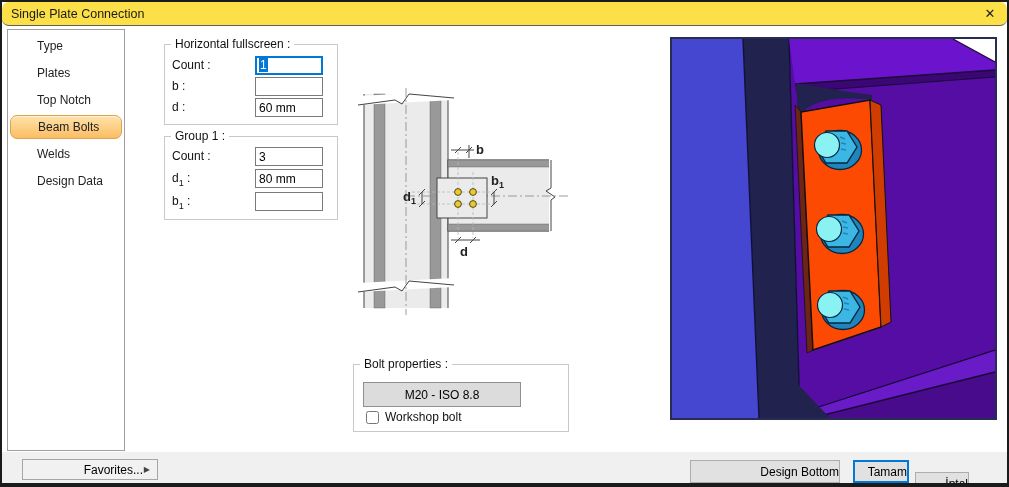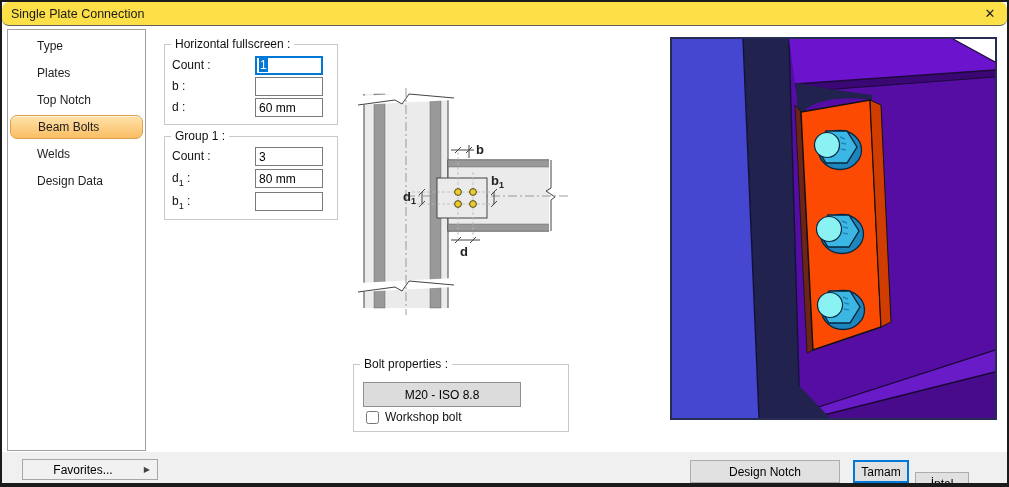--- a/index.html
+++ b/index.html
@@ -2,21 +2,21 @@
 <html><head>
 <meta charset="utf-8">
 <style>
   html,body{margin:0;padding:0;background:#d8d8d8;font-family:"Liberation Sans","DejaVu Sans",sans-serif;}
   .dialog{position:relative;width:1009px;height:487px;box-sizing:border-box;background:#fff;
           border:2px solid #1b1b1b;border-bottom-width:4px;overflow:hidden;font-size:12px;color:#1a1a1a;}
   .titlebar{position:absolute;left:0;top:0;right:0;height:23px;background:#fde047;border-bottom:1px solid #5f5f5f;border-radius:7px;}
   .title{position:absolute;left:9px;top:5px;font-size:12.5px;color:#1a1a1a;}
   .close{position:absolute;right:8px;top:3px;width:18px;height:18px;text-align:center;line-height:18px;font-size:13px;color:#222;cursor:default;}
   
-  .sidebar{position:absolute;left:5px;top:27px;width:139px;height:422px;box-sizing:border-box;border:1px solid #a0a0a0;background:#fff;padding-top:3px;}
+  .sidebar{position:absolute;left:5px;top:27px;width:118px;height:422px;box-sizing:border-box;border:1px solid #a0a0a0;background:#fff;padding-top:3px;}
   .sb-item{height:27px;line-height:27px;padding-left:29px;color:#222;cursor:default;box-sizing:border-box;}
   .sb-item.selected{background:linear-gradient(#fee3ab,#fbbd63);border:1px solid #dfa14e;border-radius:7px;
           margin:0 2px;padding-left:27px;height:24px;line-height:22px;margin-top:1px;margin-bottom:2px;
           box-shadow:inset 0 1px 0 rgba(255,255,255,.55);}
   
   .gbox{position:absolute;box-sizing:border-box;border:1px solid #c9c9c9;}
   .gbox-title{position:absolute;top:-8px;left:6px;background:#fff;padding:0 4px;color:#111;white-space:nowrap;}
   .fldlabel{position:absolute;height:19px;line-height:19px;color:#111;white-space:nowrap;}
   .fld{position:absolute;width:68px;height:19px;box-sizing:border-box;border:1px solid #7a7a7a;background:#fff;
        font-family:"Liberation Sans","DejaVu Sans",sans-serif;font-size:12px;color:#000;padding:0 0 0 3px;margin:0;}
@@ -27,21 +27,21 @@
   .grade-btn{position:absolute;left:361px;top:380px;width:158px;height:25px;box-sizing:border-box;
        background:#dcdcdc;border:1px solid #8f8f8f;font-family:inherit;font-size:12px;color:#000;text-align:center;line-height:23px;cursor:default;}
   .chk{position:absolute;left:364px;top:409px;width:13px;height:13px;margin:0;}
   .chk-label{position:absolute;left:383px;top:407px;height:16px;line-height:16px;color:#111;}
   
   .viewport{position:absolute;left:668px;top:35px;width:327px;height:383px;box-sizing:border-box;border:2px solid #272c55;background:#fff;cursor:default;}
   .vp-hint{position:absolute;right:24px;bottom:3px;font-size:12.5px;letter-spacing:.4px;color:rgba(110,128,112,.95);}
   
   .footerbar{position:absolute;left:0;right:0;top:450px;bottom:0;background:#f0f0f0;}
   .btn{position:absolute;box-sizing:border-box;background:#e1e1e1;border:1px solid #adadad;
-       font-family:inherit;font-size:12px;color:#000;text-align:center;cursor:default;padding:0;}
+       font-family:inherit;font-size:12px;color:#000;text-align:right;cursor:default;padding:0;}
   .btn-fav{left:20px;top:457px;width:136px;height:21px;background:#f1f1f1;border-color:#a6a6a6;padding-right:14px;}
   .fav-arrow{position:absolute;right:7px;top:5px;font-size:8px;color:#444;}
   .btn-report{left:688px;top:458px;width:150px;height:23px;}
   .btn-ok{left:851px;top:458px;width:56px;height:23px;border:2px solid #0078d7;}
   .btn-cancel{left:913px;top:458px;width:54px;height:23px;margin-top:12px;}
   svg text{font-family:"Liberation Sans","DejaVu Sans",sans-serif;}
 </style>
 </head>
 <body>
 
@@ -201,17 +201,17 @@
         </g>
       </g>
     </svg>
   </div>
 
   <div class="footerbar"></div>
   <button class="btn btn-fav">
     <span>Favorites...</span>
     <span class="fav-arrow">▶</span>
   </button>
-  <button class="btn btn-report">Design Notch</button>
+  <button class="btn btn-report">Design Bottom</button>
   <button class="btn btn-ok">Tamam</button>
   <button class="btn btn-cancel">İptal</button>
 
 </div>
 
 </body></html>

